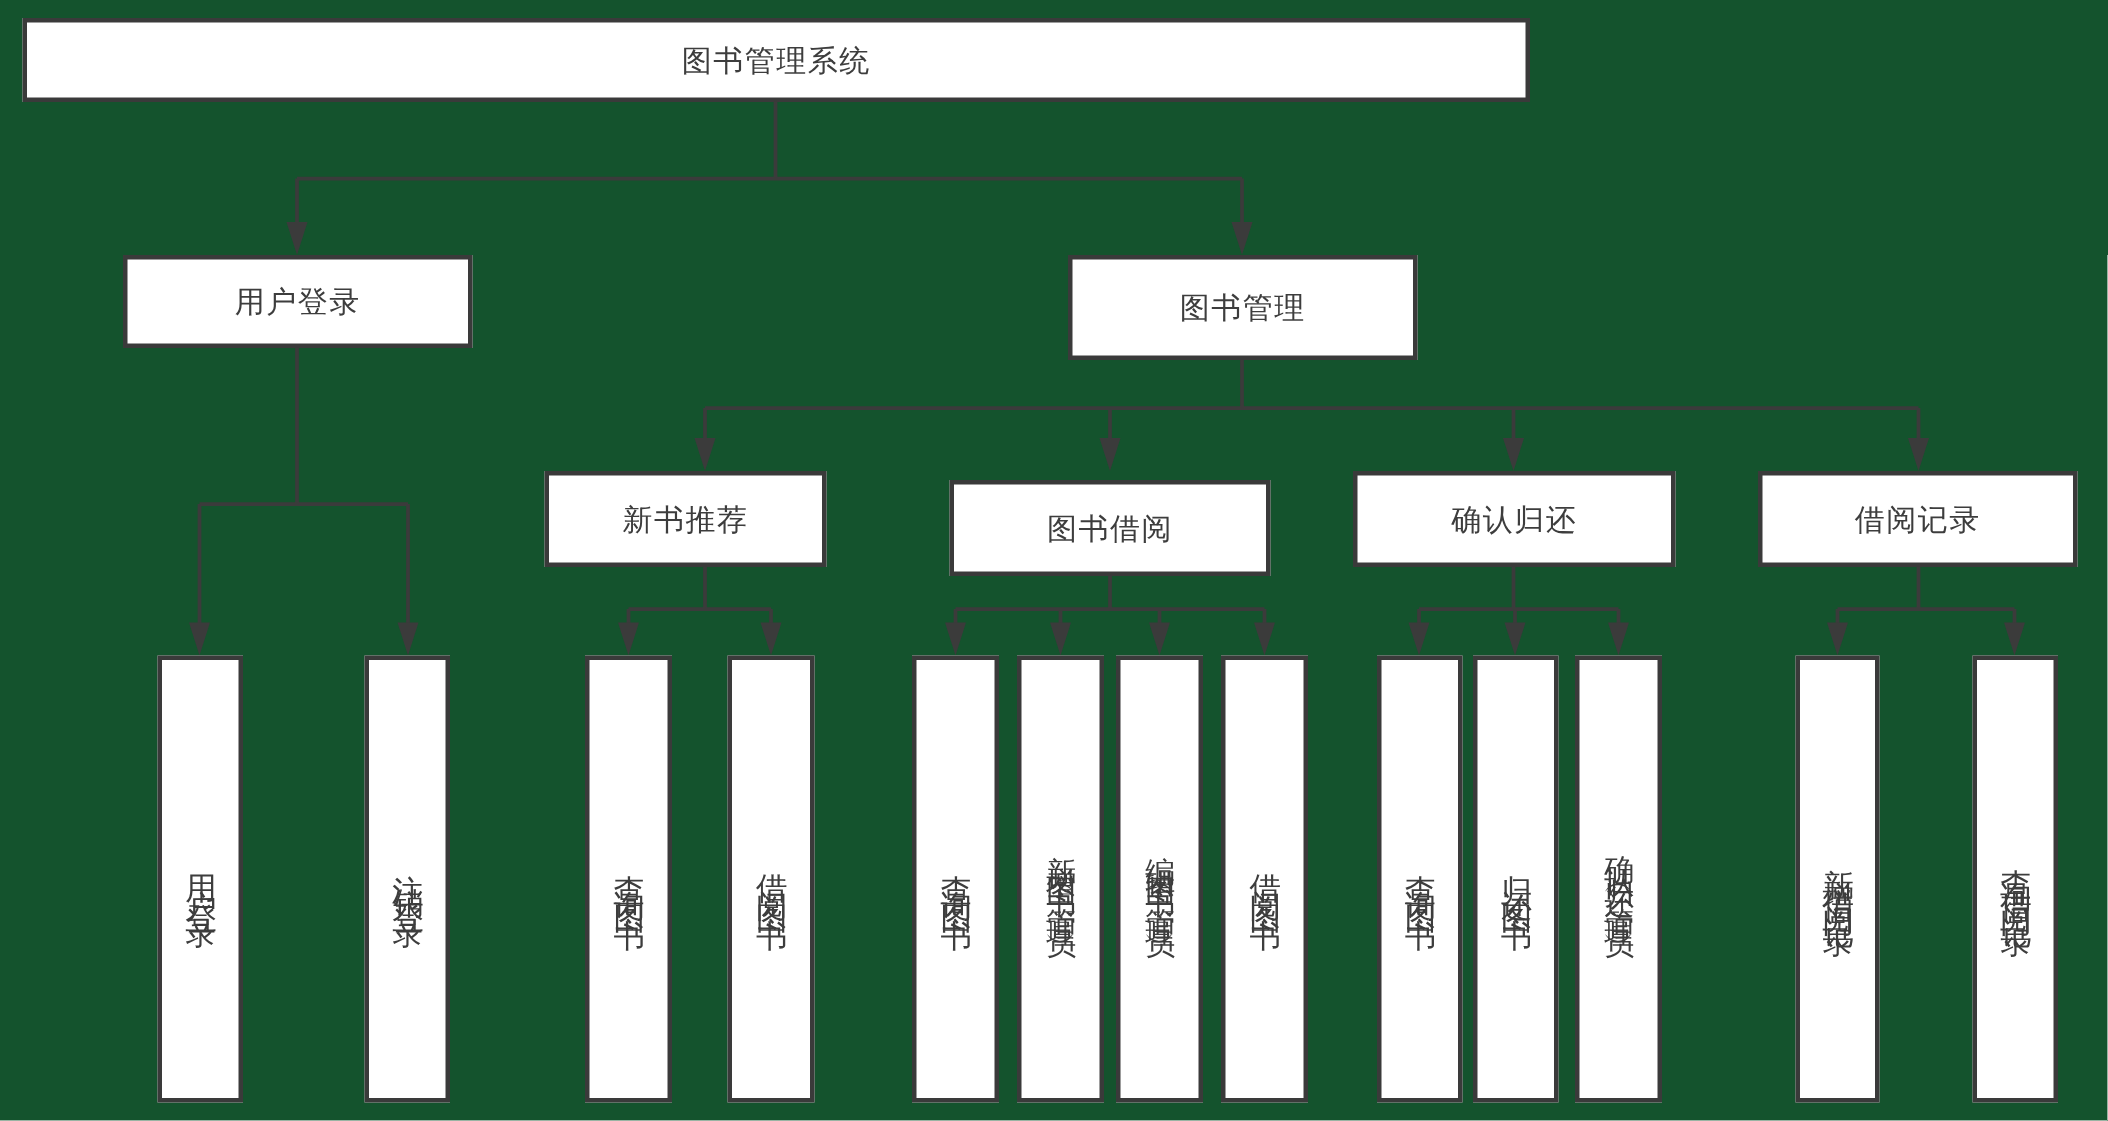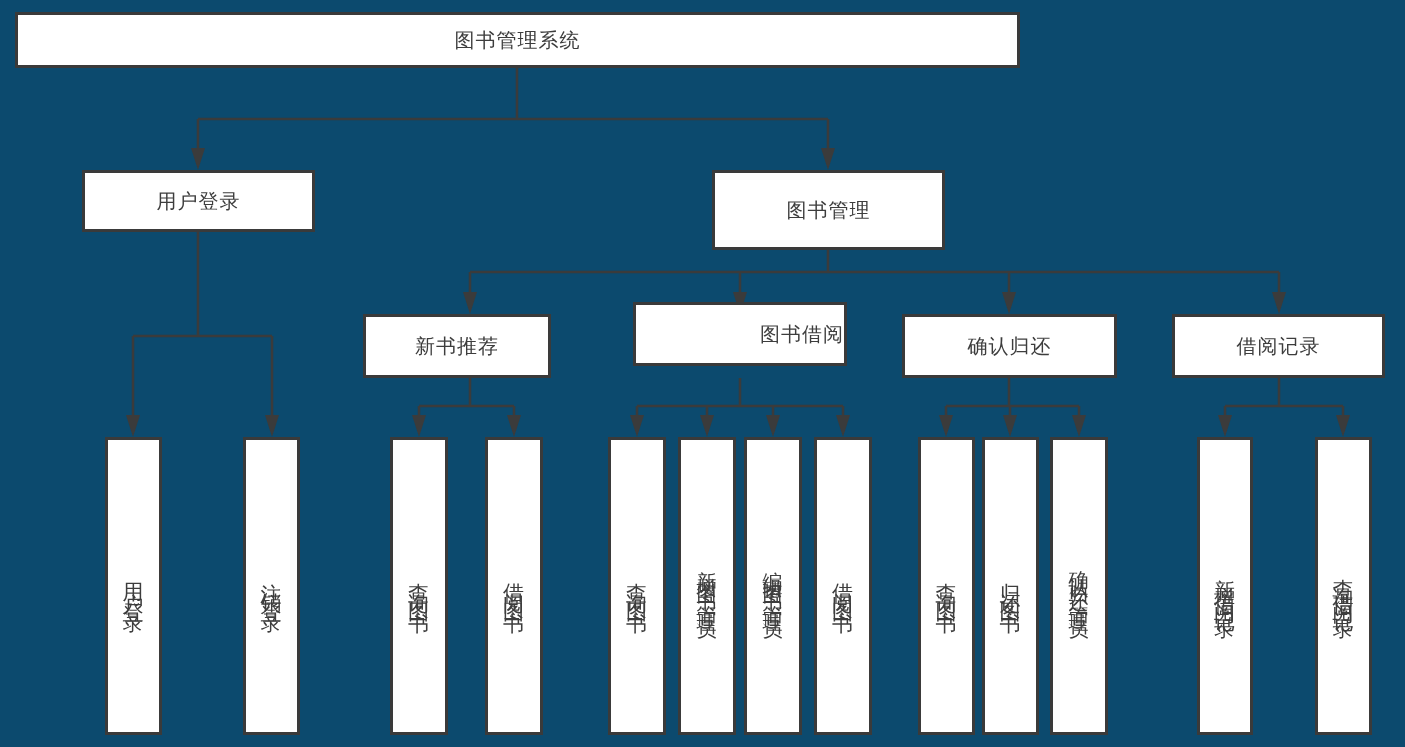--- a/index.html
+++ b/index.html
@@ -3,21 +3,21 @@
 <meta charset="utf-8">
 <style>
   * { margin: 0; padding: 0; box-sizing: border-box; }
   html, body { background: #ffffff; }
   body { font-family: "Liberation Sans", sans-serif; }
 
   .canvas {
     position: relative;
     width: 1405px;
     height: 747px;
-    background: #0c4a6e;
+    background: #14532d;
     overflow: hidden;
   }
 
   .connectors {
     position: absolute;
     left: 0; top: 0;
     width: 1405px; height: 747px;
   }
 
   .node {
@@ -98,28 +98,28 @@
     </g>
   </svg>
 
   <div class="node hbox" style="left:15px; top:12px; width:1005px; height:56px;">
     <span>图书管理系统</span>
   </div>
 
   <div class="node hbox" style="left:82px; top:170px; width:233px; height:62px;">
     <span>用户登录</span>
   </div>
-  <div class="node hbox" style="left:712px; top:170px; width:233px; height:80px;font-family:Liberation Mono, monospace;">
+  <div class="node hbox" style="left:712px; top:170px; width:233px; height:70px;font-family:Liberation Mono, monospace;">
     <span>图书管理</span>
   </div>
 
   <div class="node hbox" style="left:363px; top:314px; width:188px; height:64px;">
     <span>新书推荐</span>
   </div>
-  <div class="node hbox" style="left:633px; top:302px; width:214px; height:64px;justify-content:flex-end;">
+  <div class="node hbox" style="left:633px; top:320px; width:214px; height:64px;">
     <span>图书借阅</span>
   </div>
   <div class="node hbox" style="left:902px; top:314px; width:215px; height:64px;">
     <span>确认归还</span>
   </div>
   <div class="node hbox" style="left:1172px; top:314px; width:213px; height:64px;">
     <span>借阅记录</span>
   </div>
 
   <div class="node vbox" style="left:105px; top:437px; width:57px; height:298px;">

